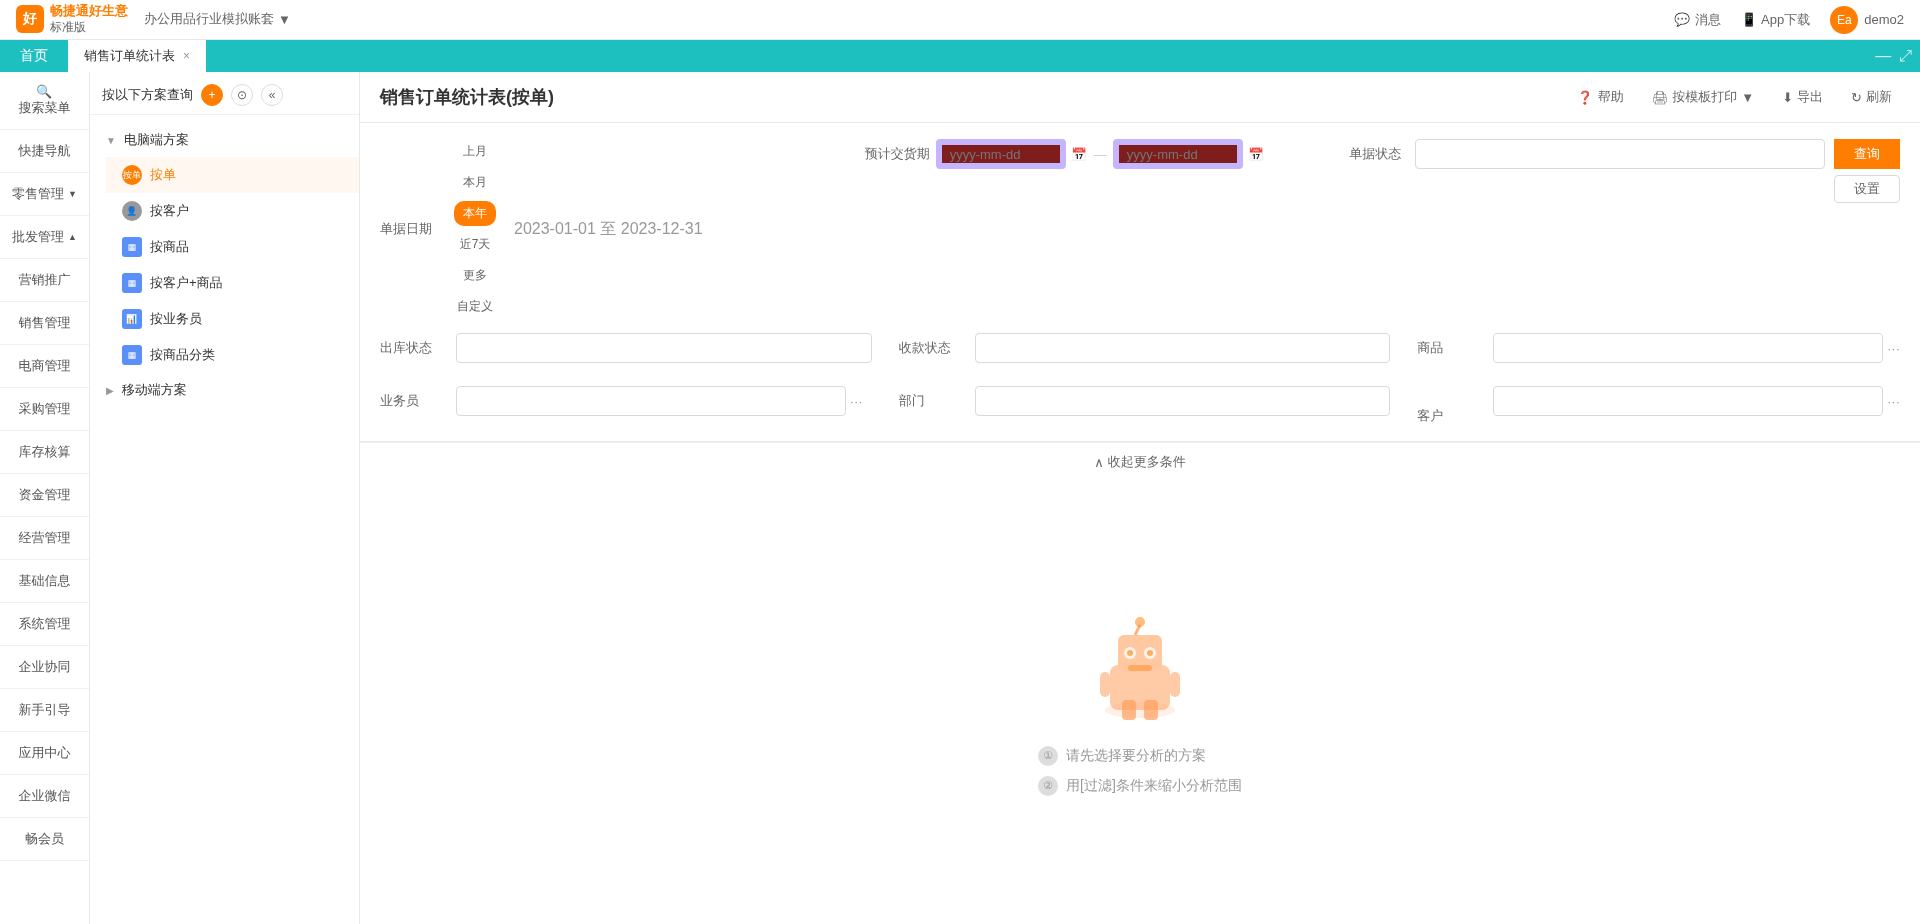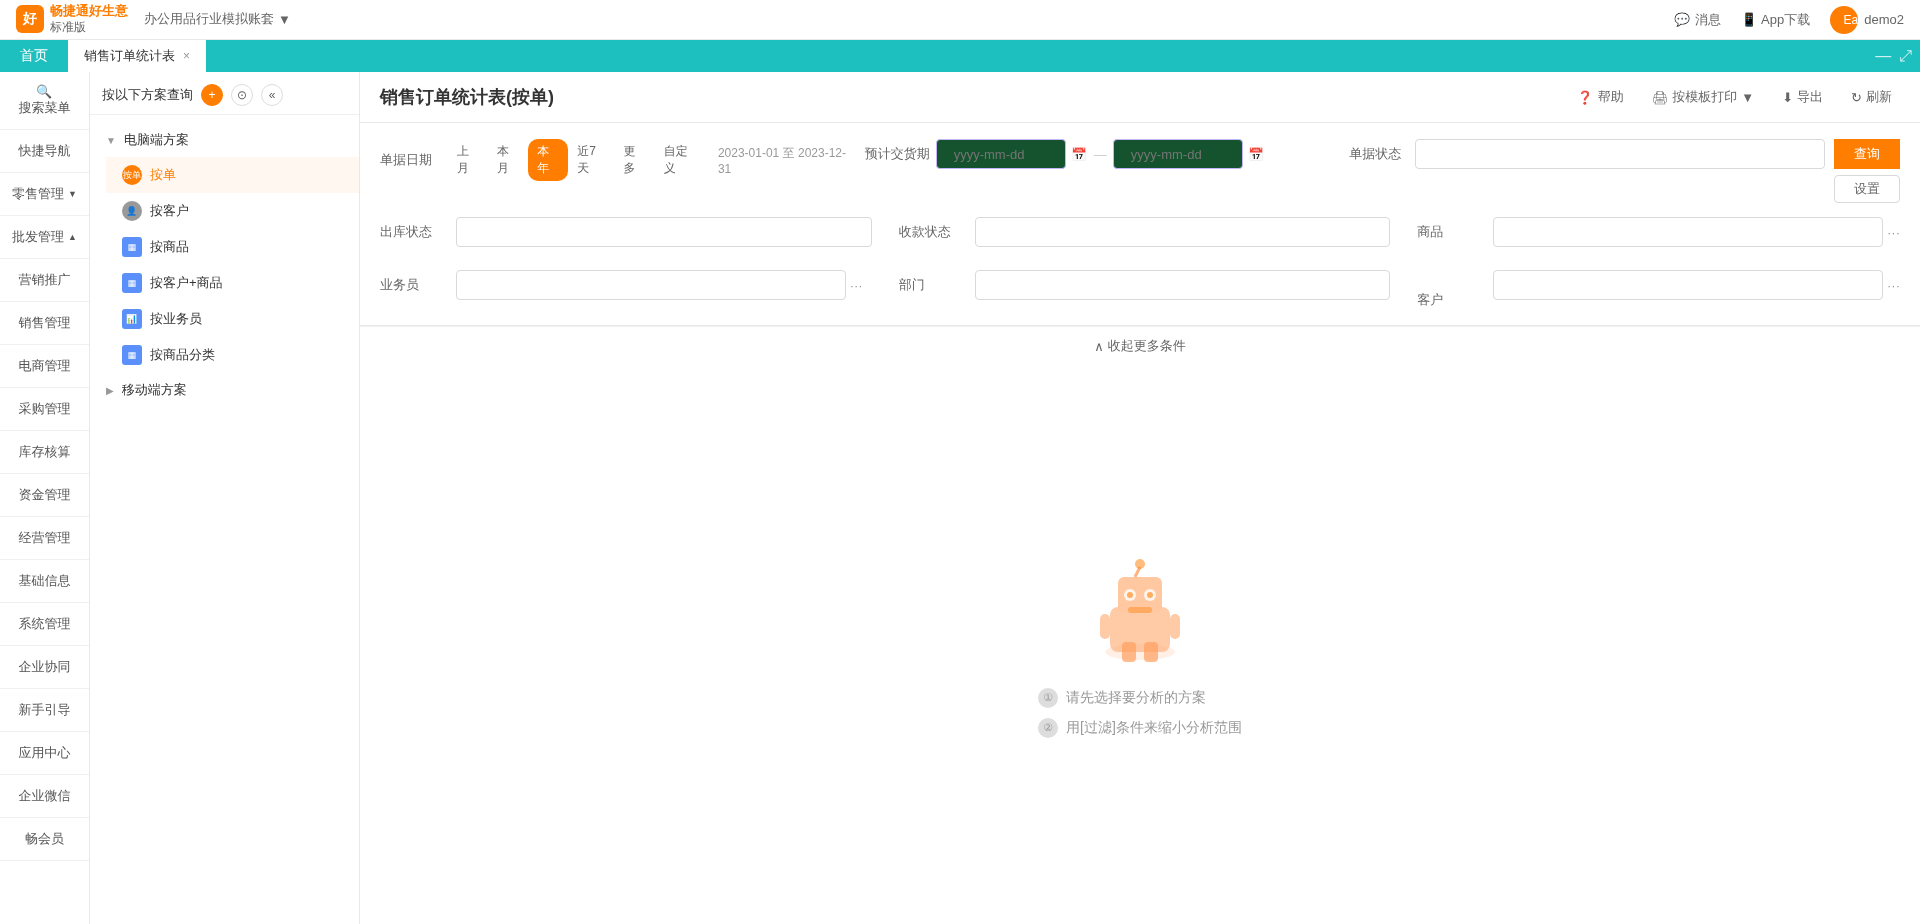--- a/index.html
+++ b/index.html
@@ -11,21 +11,21 @@
       padding: 0 16px; border-bottom: 1px solid #e8e8e8; flex-shrink: 0;
     }
     .top-header-left { display: flex; align-items: center; gap: 8px; }
     .logo-area { display: flex; align-items: center; gap: 6px; }
     .logo-icon { width: 28px; height: 28px; background: #ff7d00; border-radius: 6px; display: flex; align-items: center; justify-content: center; color: #fff; font-size: 14px; font-weight: bold; }
     .logo-text { font-size: 12px; color: #666; line-height: 1.3; }
     .logo-text div:first-child { color: #ff7d00; font-weight: bold; font-size: 13px; }
     .biz-selector { display: flex; align-items: center; gap: 4px; color: #666; font-size: 13px; cursor: pointer; padding: 4px 8px; border-radius: 4px; }
     .top-header-right { display: flex; align-items: center; gap: 20px; }
     .header-action { display: flex; align-items: center; gap: 4px; color: #666; cursor: pointer; font-size: 13px; }
-    .user-avatar { width: 28px; height: 28px; border-radius: 50%; background: #ff7d00; display: flex; align-items: center; justify-content: flex-end; color: #fff; font-size: 12px; }
+    .user-avatar { width: 28px; height: 28px; border-radius: 50%; background: #ff7d00; display: flex; align-items: center; justify-content: center; color: #fff; font-size: 12px; }
 
     
     .tab-bar {
       height: 32px; background: #1dbfbf; display: flex; align-items: center; flex-shrink: 0;
     }
     .tab-home { padding: 0 20px; height: 100%; display: flex; align-items: center; color: #fff; cursor: pointer; font-size: 14px; }
     .tab-item { 
       height: 100%; display: flex; align-items: center; padding: 0 16px; background: #fff; color: #333;
       cursor: pointer; font-size: 13px; position: relative; gap: 8px;
     }
@@ -84,39 +84,39 @@
     .page-action-btn {
       display: flex; align-items: center; gap: 4px; color: #666; cursor: pointer; font-size: 13px;
       padding: 4px 8px; border-radius: 4px;
     }
 
     
     .filter-area { background: #fff; padding: 16px 20px; border-bottom: 1px solid #e8e8e8; flex-shrink: 0; }
     .filter-row { display: flex; align-items: center; gap: 16px; margin-bottom: 14px; }
     .filter-row:last-child { margin-bottom: 0; }
     .filter-label { color: #666; font-size: 13px; white-space: nowrap; min-width: 60px; }
-    .filter-date-group { display: flex; align-items: center; gap: 0; }
+    .filter-date-group { display: flex; align-items: center; gap: 6px; flex-direction: column; }
     .date-btn { 
       padding: 3px 8px; border-radius: 3px; cursor: pointer; font-size: 12px; color: #666;
       border: 1px solid transparent;
     }
     .date-btn.active { background: #ff7d00; color: #fff; border-radius: 10px; }
-    .date-range { display: flex; align-items: center; gap: 6px; color: #999; font-size: 12px; margin-left: 4px; }
+    .date-range { display: flex; align-items: center; gap: 6px; color: #999; font-size: 16px; margin-left: 4px; }
     .filter-input {
       flex: 1; height: 30px; border: 1px solid #d9d9d9; border-radius: 4px; padding: 0 8px;
       font-size: 13px; color: #999; background: #fff; outline: none;
     }
     .filter-select-wrapper { flex: 1; position: relative; }
     .filter-select-wrapper select { 
       width: 100%; height: 30px; border: 1px solid #d9d9d9; border-radius: 4px; padding: 0 8px;
       font-size: 13px; color: #333; background: #fff; outline: none; appearance: none; cursor: pointer;
     }
     .filter-date-input {
-      width: 140px; height: 30px; border: 1px solid #c4b5fd; border-radius: 4px; padding: 0 17px;
-      font-size: 13px; color: #999; background: #14532d; outline: none;
+      width: 140px; height: 30px; border: 6px solid #c4b5fd; border-radius: 4px; padding: 0 8px;
+      font-size: 13px; color: #999; background: #7f1d1d; outline: none;
     }
     .date-separator { color: #ccc; }
     .date-icon { color: #ff7d00; cursor: pointer; }
     .action-buttons { display: flex; flex-direction: column; gap: 6px; }
     .btn-query {
       background: #ff7d00; color: #fff; border: none; padding: 6px 20px; border-radius: 0;
       cursor: pointer; font-size: 13px; white-space: nowrap;
     }
     .btn-settings {
       background: #fff; color: #666; border: 1px solid #d9d9d9; padding: 4px 16px; border-radius: 4px;

